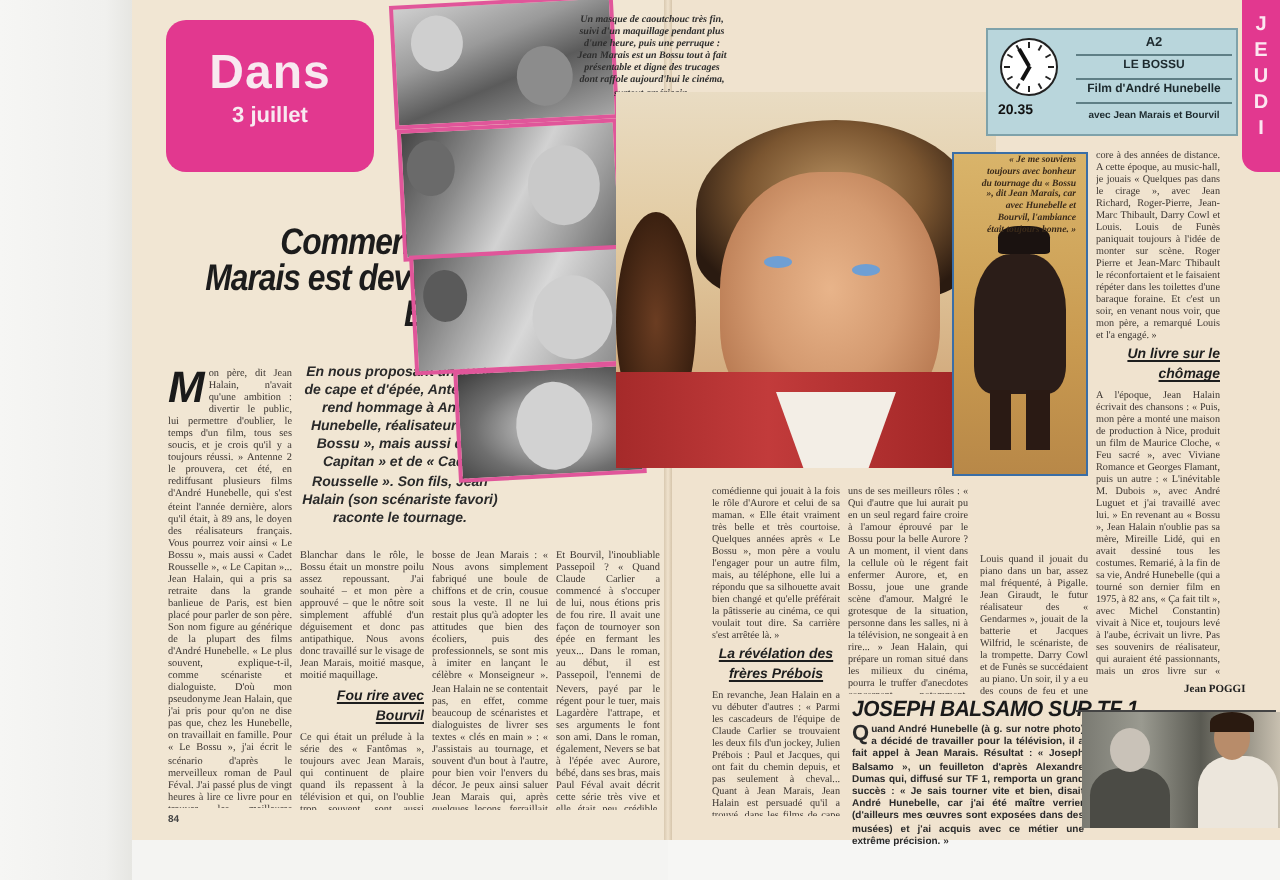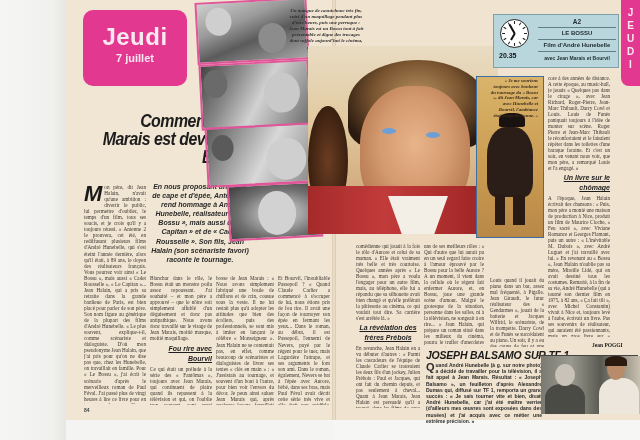--- a/index.html
+++ b/index.html
@@ -77,22 +77,22 @@
 </head>
 <body>
 
 <div class="left-shadow"></div>
 <div class="page-left"></div>
 <div class="page-right"></div>
 <div class="fold"></div>
 <div class="blank-right"></div>
 
 <div class="day-box">
-  <div class="day">Jeudi</div>
-  <div class="date">7 juillet</div>
+  <div class="day">Dans</div>
+  <div class="date">3 juillet</div>
 </div>
 
 <div class="headline">Comment Jean Marais est devenu le Bossu</div>
 
 <div class="body-col" style="left:84px;top:184px;width:62px;height:220px;">
   <span class="dropcap">M</span>
   <span>on père, dit Jean Halain, n'avait qu'une ambition : divertir le public, lui permettre d'oublier, le temps d'un film, tous ses soucis, et je crois qu'il y a toujours réussi. » Antenne 2 le prouvera, cet été, en rediffusant plusieurs films d'André Hunebelle, qui s'est éteint l'année dernière, alors qu'il était, à 89 ans, le doyen des réalisateurs français. Vous pourrez voir ainsi « Le Bossu », mais aussi « Cadet Rousselle », « Le Capitan »... Jean Halain, qui a pris sa retraite dans la grande banlieue de Paris, est bien placé pour parler de son père. Son nom figure au générique de la plupart des films d'André Hunebelle. « Le plus souvent, explique-t-il, comme scénariste et dialoguiste. D'où mon pseudonyme Jean Halain, que j'ai pris pour qu'on ne dise pas que, chez les Hunebelle, on travaillait en famille. Pour « Le Bossu », j'ai écrit le scénario d'après le merveilleux roman de Paul Féval. J'ai passé plus de vingt heures à lire ce livre pour en trouver les meilleures péripéties. Le moment le plus important du film est celui où Lagardère devient le Bossu. Dans une précédente version de Jean Delannoy, avec Pierre</span>
 </div>
 
 <div class="intro">En nous proposant un cycle de cape et d'épée, Antenne 2 rend hommage à André Hunebelle, réalisateur du « Bossu », mais aussi du « Capitan » et de « Cadet Rousselle ». Son fils, Jean Halain (son scénariste favori) raconte le tournage.</div>

